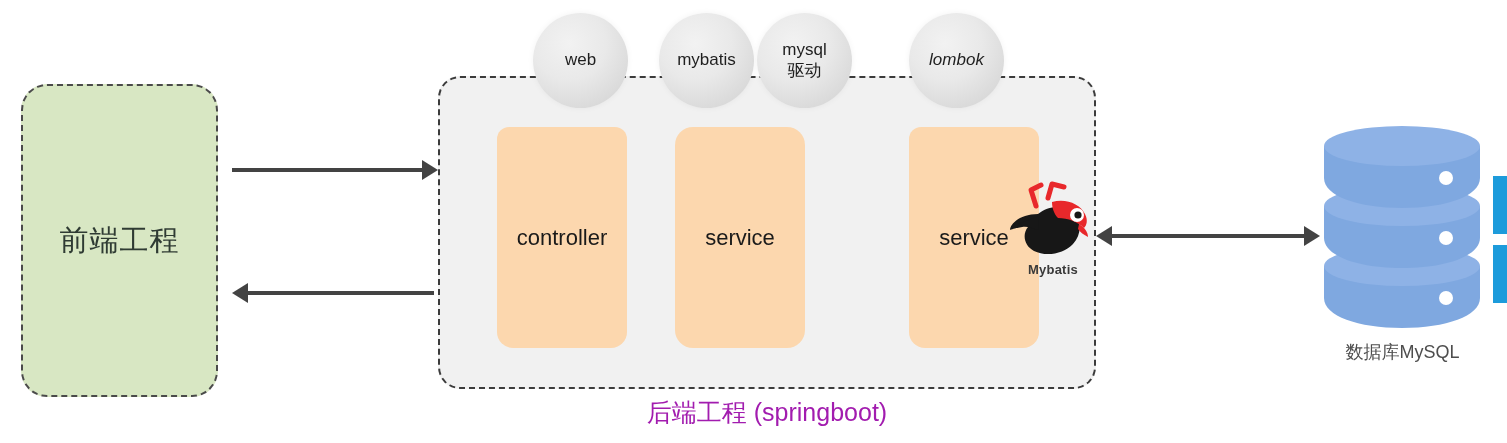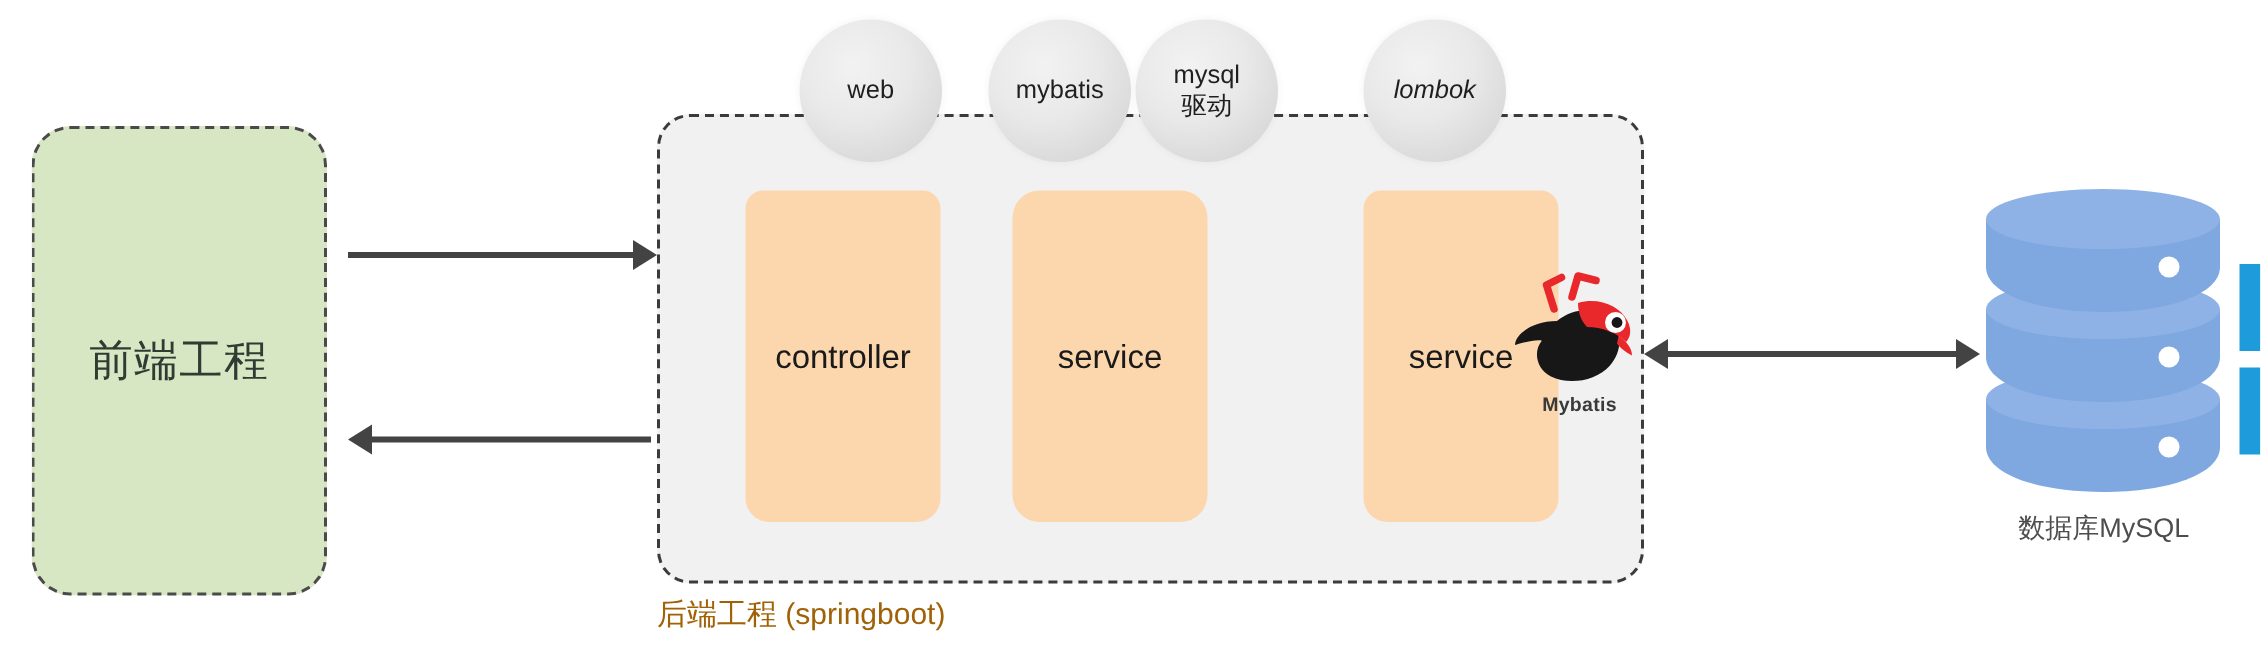--- a/index.html
+++ b/index.html
@@ -51,22 +51,23 @@
     background: #f1f1f1;
     border: 2px dashed #3b3b3b;
     border-radius: 22px;
     box-sizing: border-box;
   }
   .backend-caption {
     position: absolute;
     left: 438px;
     top: 396px;
     width: 658px;
-    font-size: 20px;
-    color: #a16207;
+    text-align: center;
+    font-size: 25px;
+    color: #a21caf;
   }
 
   
   .dep-circle {
     position: absolute;
     width: 95px;
     height: 95px;
     border-radius: 50%;
     background: radial-gradient(circle at 38% 32%, #f2f2f2 0%, #e9e9e9 42%, #d9d9d9 78%, #cfcfcf 100%);
     display: flex;

